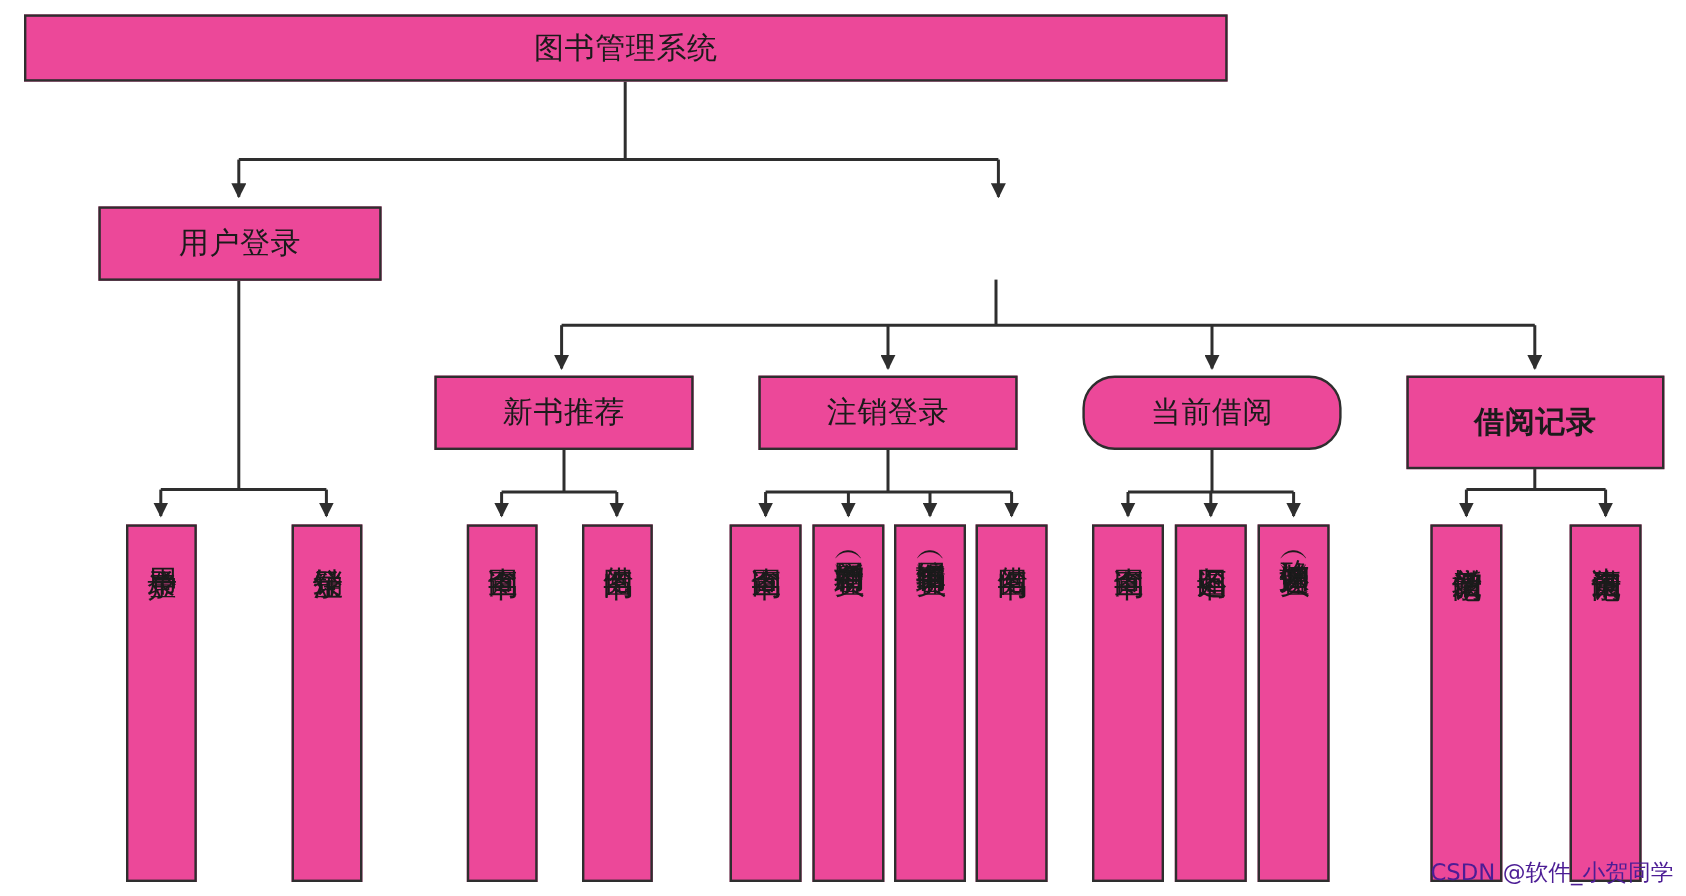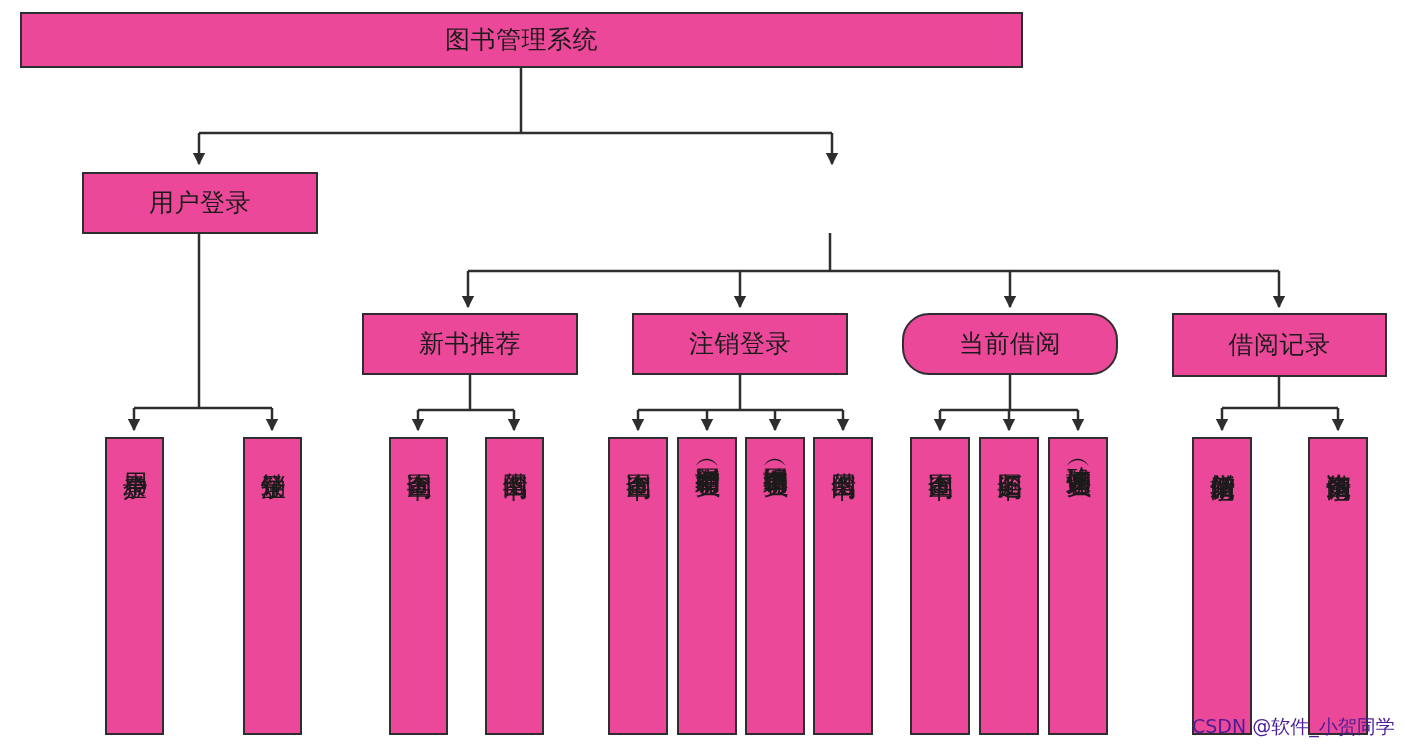--- a/index.html
+++ b/index.html
@@ -139,21 +139,21 @@
 
   <div class="node horiz" style="left:362px; top:313px; width:216px; height:62px;">
     <span class="label">新书推荐</span>
   </div>
   <div class="node horiz" style="left:632px; top:313px; width:216px; height:62px;">
     <span class="label">注销登录</span>
   </div>
   <div class="node horiz" style="left:902px; top:313px; width:216px; height:62px;border-radius:27px;">
     <span class="label">当前借阅</span>
   </div>
-  <div class="node horiz" style="left:1172px; top:313px; width:215px; height:64px;">
+  <div class="node horiz" style="left:1172px; top:313px; width:215px; height:78px;font-weight:bold;">
     <span class="label">借阅记录</span>
   </div>
 
   <div class="node leaf" style="left:105px; top:437px; width:59px; height:298px;">
     <span class="label">用户登录</span>
   </div>
   <div class="node leaf" style="left:243px; top:437px; width:59px; height:298px;">
     <span class="label">注销登录</span>
   </div>
 

